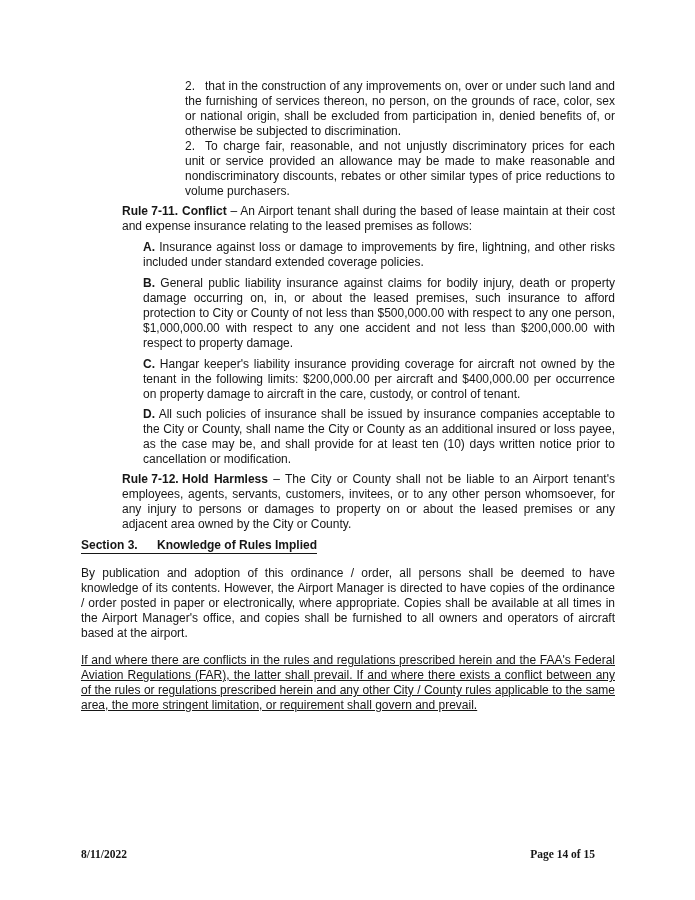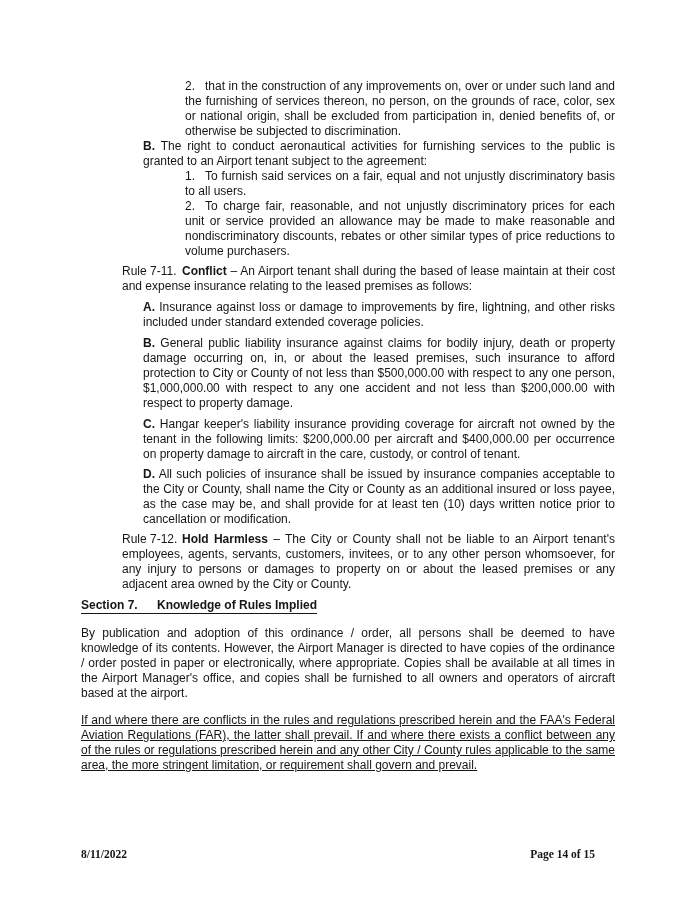--- a/index.html
+++ b/index.html
@@ -26,21 +26,21 @@
   .indent-letter { padding-left: 62px; }
   .indent-rule   { padding-left: 41px; }
   .num {
     display: inline-block;
     width: 20px;
   }
   b { font-weight: bold; }
   .rule-label {
     display: inline-block;
     width: 60px;
-    font-weight: normal;
+    font-weight: bold;
   }
   .sec-heading { font-weight: bold; }
   .sec-underline {
     border-bottom: 1.3px solid #161616;
     padding-bottom: 1px;
   }
   .sec-label {
     display: inline-block;
     width: 76px;
   }
@@ -63,39 +63,37 @@
   .footer .fr { margin-right: 20px; text-align: right; }
 </style>
 </head>
 <body>
 
 <div class="page">
   <div class="content">
 
     <p class="indent-num"><span class="num">2.</span><span>that in the construction of any improvements on, over or under such land and the furnishing of services thereon, no person, on the grounds of race, color, sex or national origin, shall be excluded from participation in, denied benefits of, or otherwise be subjected to discrimination.</span></p>
 
-    <p class="indent-letter"><b>B.</b> <span>The right to conduct aeronautical activities for furnishing services to the public is granted to an Airport tenant subject to the agreement:</span></p>
 
-    <p class="indent-num"><span class="num">1.</span><span>To furnish said services on a fair, equal and not unjustly discriminatory basis to all users.</span></p>
 
     <p class="indent-num"><span class="num">2.</span><span>To charge fair, reasonable, and not unjustly discriminatory prices for each unit or service provided an allowance may be made to make reasonable and nondiscriminatory discounts, rebates or other similar types of price reductions to volume purchasers.</span></p>
 
     <p class="indent-rule mt5"><b class="rule-label">Rule 7-11.</b><b>Conflict</b> <span>– An Airport tenant shall during the based of lease maintain at their cost and expense insurance relating to the leased premises as follows:</span></p>
 
     <p class="indent-letter mt6"><b>A.</b> <span>Insurance against loss or damage to improvements by fire, lightning, and other risks included under standard extended coverage policies.</span></p>
 
     <p class="indent-letter mt6"><b>B.</b> <span>General public liability insurance against claims for bodily injury, death or property damage occurring on, in, or about the leased premises, such insurance to afford protection to City or County of not less than $500,000.00 with respect to any one person, $1,000,000.00 with respect to any one accident and not less than $200,000.00 with respect to property damage.</span></p>
 
     <p class="indent-letter mt6"><b>C.</b> <span>Hangar keeper's liability insurance providing coverage for aircraft not owned by the tenant in the following limits: $200,000.00 per aircraft and $400,000.00 per occurrence on property damage to aircraft in the care, custody, or control of tenant.</span></p>
 
     <p class="indent-letter mt5"><b>D.</b> <span>All such policies of insurance shall be issued by insurance companies acceptable to the City or County, shall name the City or County as an additional insured or loss payee, as the case may be, and  shall provide for at least ten (10) days written notice prior to cancellation or modification.</span></p>
 
     <p class="indent-rule mt5"><b class="rule-label">Rule 7-12.</b><b>Hold Harmless</b> <span>– The City or County shall not be liable to an Airport tenant's employees, agents, servants, customers, invitees, or to any other person whomsoever, for any injury to persons or damages to property on or about the leased premises or any adjacent area owned by the City or County.</span></p>
 
-    <p class="sec-heading mt6"><span class="sec-underline"><span class="sec-label">Section 7.</span><span>Knowledge of Rules Implied</span></span></p>
+    <p class="sec-heading mt6"><span class="sec-underline"><span class="sec-label">Section 3.</span><span>Knowledge of Rules Implied</span></span></p>
 
     <p class="mt13"><span>By publication and adoption of this ordinance / order, all persons shall be deemed to have knowledge of its contents. However, the Airport Manager is directed to have copies of the ordinance / order posted in paper or electronically, where appropriate. Copies shall be available at all times in the Airport Manager's office, and copies shall be furnished to all owners and operators of aircraft based at the airport.</span></p>
 
 
     <p class="mt12"><span>If and where there are conflicts in the rules and regulations prescribed herein and the FAA's Federal Aviation Regulations (FAR), the latter shall prevail. If and where there exists a conflict between any of the rules or regulations prescribed herein and any other City / County rules applicable to the same area, the more stringent limitation, or requirement shall govern and prevail.</span></p>
 
   </div>
 
   <div class="footer">
     <span>8/11/2022</span>

